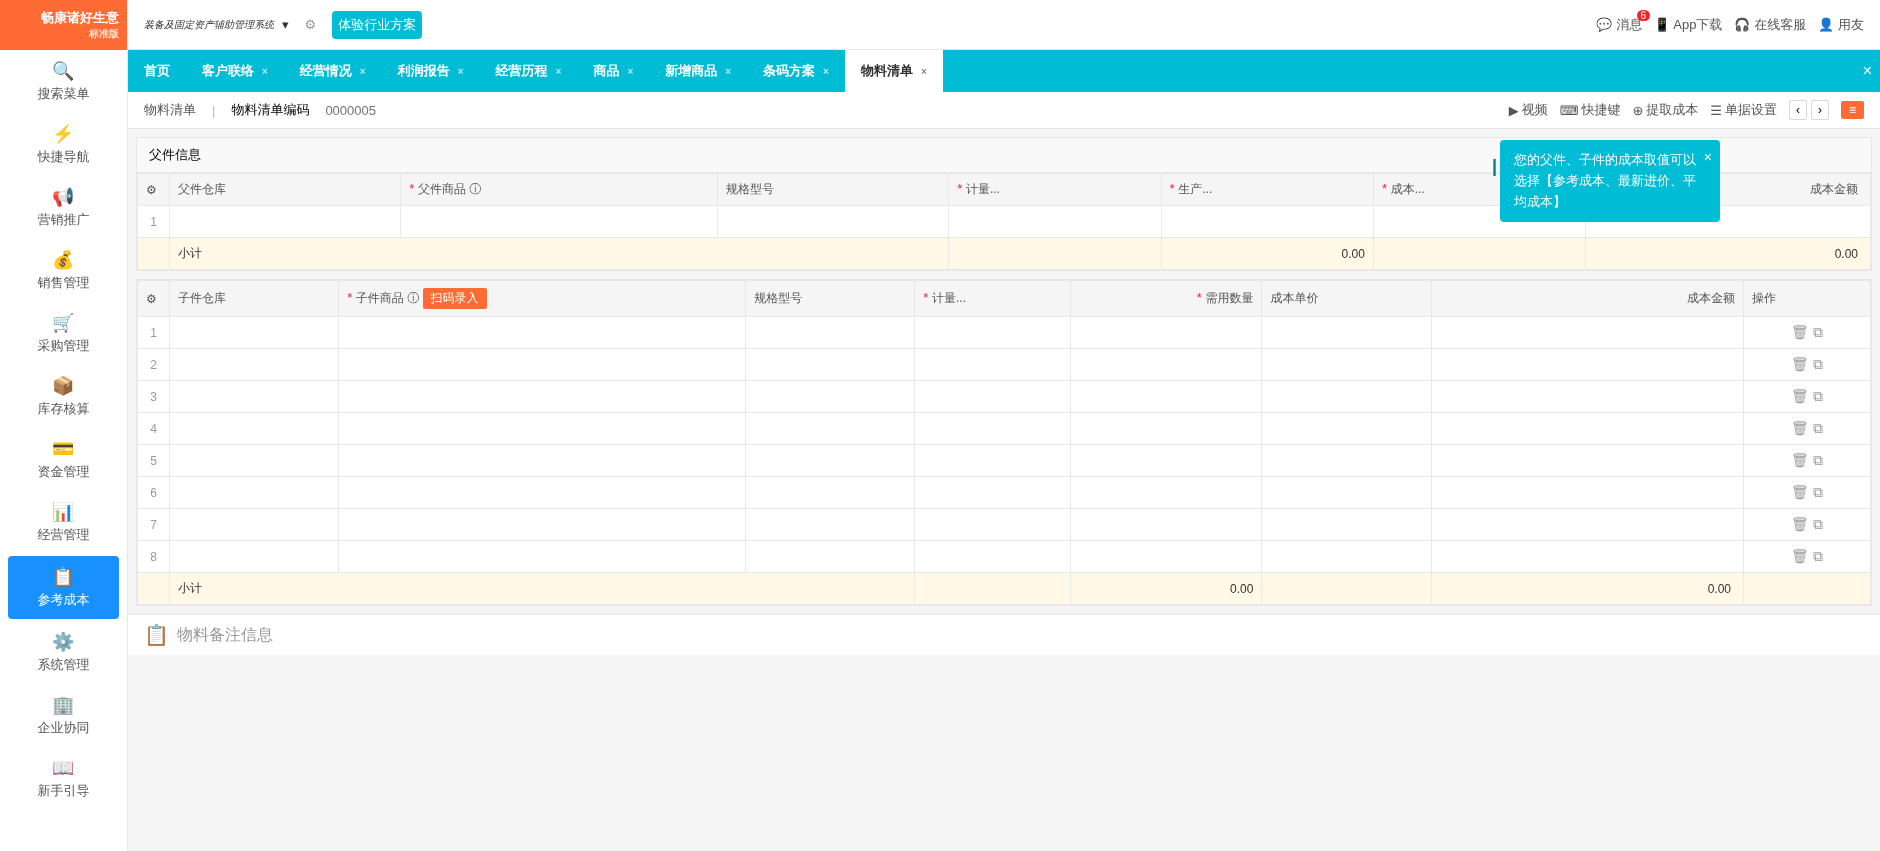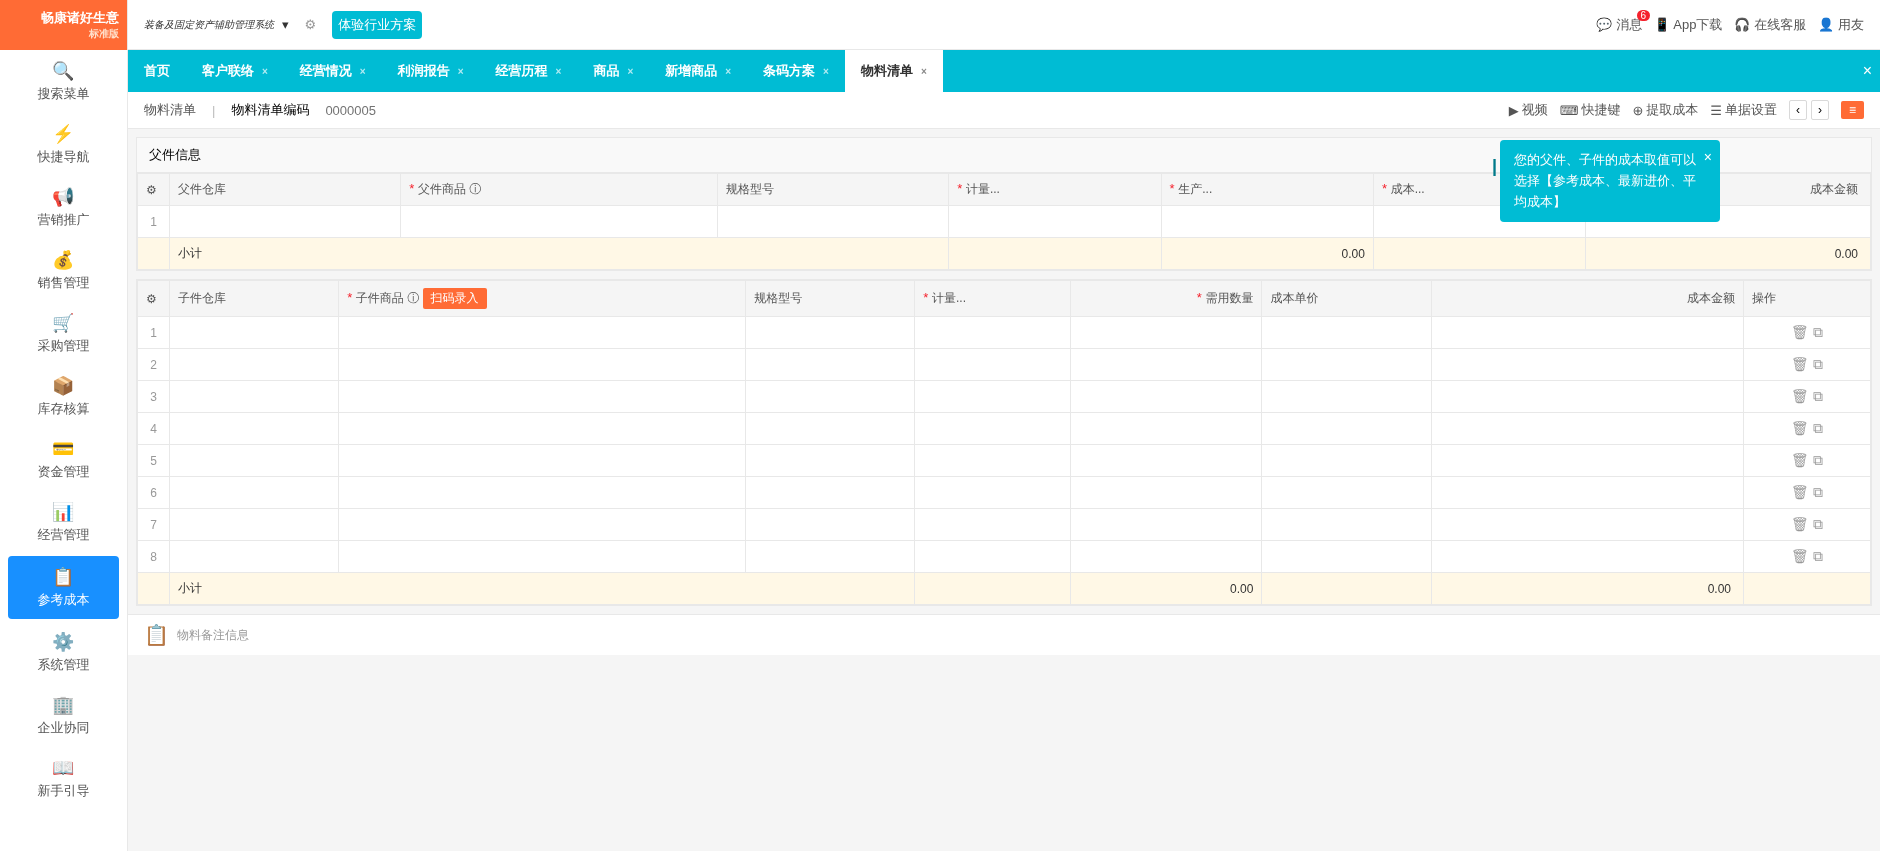--- a/index.html
+++ b/index.html
@@ -67,21 +67,21 @@
     .action-icons { display: flex; gap: 4px; justify-content: center; }
     .action-icon { cursor: pointer; color: #999; font-size: 14px; }
 
     
     .tooltip-box { position: absolute; background: #00bcd4; color: #fff; padding: 10px 14px; border-radius: 4px; font-size: 13px; max-width: 220px; line-height: 1.6; z-index: 100; right: 160px; top: 140px; }
     .tooltip-box::before { content: '|'; position: absolute; left: -8px; top: 12px; color: #007a8a; font-size: 18px; font-weight: bold; }
     .tooltip-close { position: absolute; top: 6px; right: 8px; cursor: pointer; font-size: 14px; }
 
     .bottom-bar { background: #fff; padding: 8px 16px; display: flex; align-items: center; gap: 8px; border-top: 1px solid #e8e8e8; }
     .bottom-icon { color: #00bcd4; font-size: 20px; }
-    .bottom-text { color: #999; font-size: 12px; }
+    .bottom-text { color: #999; font-size: 16px; }
 
     .content-wrapper { position: relative; }
   </style>
 </head>
 <body>
 
 <div class="sidebar">
   <div class="sidebar-logo">
     <span>畅康诸好生意</span>
     <span class="sub">标准版</span>

